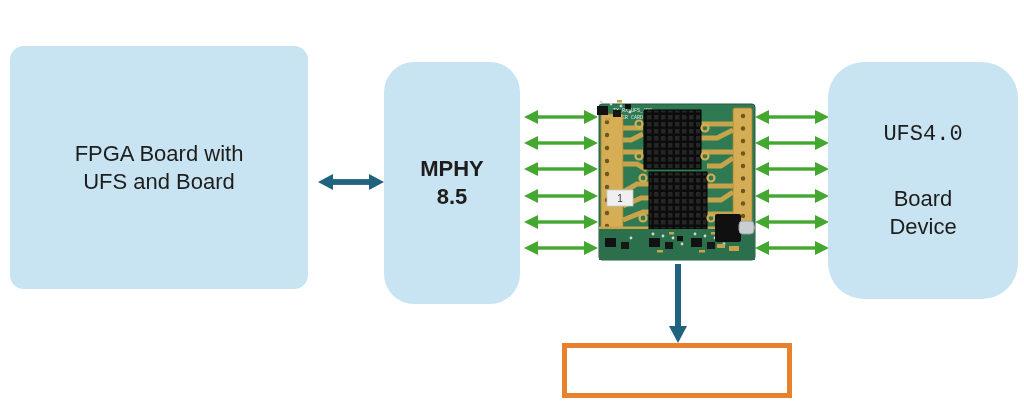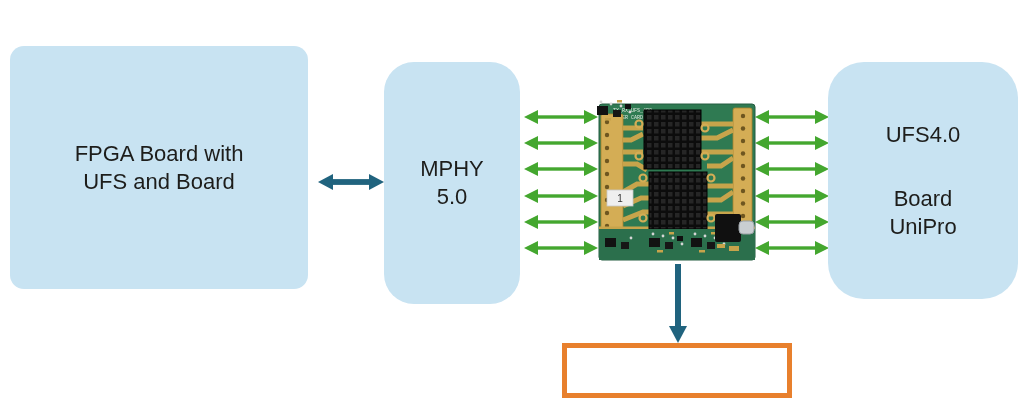--- a/index.html
+++ b/index.html
@@ -15,23 +15,23 @@
   .canvas{
     position:relative;width:1024px;height:404px;background:#ffffff;
     font-family:"Liberation Sans",sans-serif;color:var(--text);overflow:hidden;
   }
   .bluebox{
     position:absolute;background:var(--box-fill);
     display:flex;align-items:center;justify-content:center;
     text-align:center;font-size:22px;line-height:28px;color:var(--text);
   }
   #box-fpga{left:10px;top:46px;width:298px;height:243px;border-radius:14px;}
-  #box-mphy{left:384px;top:62px;width:136px;height:242px;border-radius:30px;}
+  #box-mphy{left:384px;top:62px;width:136px;height:242px;border-radius:30px;font-weight:bold;}
   #box-device{left:828px;top:62px;width:190px;height:237px;border-radius:36px;}
-  .gap-below{margin-bottom:36px;}
+  .gap-below{margin-bottom:36px;font-family:Liberation Mono, monospace;}
   #arrow-fpga-mphy{position:absolute;left:318px;top:171px;}
   .lanes{
     position:absolute;top:109px;height:147px;
     display:flex;flex-direction:column;justify-content:space-between;
   }
   #lanes-left{left:524px;}
   #lanes-right{left:755px;}
   .lane-arrow{display:block;height:16px;}
   .ga{fill:var(--green-arrow);}
   .ta{fill:var(--teal-arrow);}
@@ -59,21 +59,21 @@
 
   <svg id="arrow-fpga-mphy" width="66" height="22" viewBox="0 0 66 22" xmlns="http://www.w3.org/2000/svg">
     <polygon class="ta" points="0,11 15,3 15,19"></polygon>
     <rect class="ta" x="13" y="8.1" width="40" height="5.8"></rect>
     <polygon class="ta" points="66,11 51,3 51,19"></polygon>
   </svg>
 
   <div class="bluebox" id="box-mphy">
     <div>
       <div>MPHY</div>
-      <div>5.0</div>
+      <div>8.5</div>
     </div>
   </div>
 
   <div class="lanes" id="lanes-left">
   <svg class="lane-arrow" width="74" height="16" viewBox="0 0 74 16" xmlns="http://www.w3.org/2000/svg">
     <polygon class="ga" points="0,8 14,1 14,15"></polygon>
     <rect class="ga" x="12" y="6.3" width="50" height="3.4"></rect>
     <polygon class="ga" points="74,8 60,1 60,15"></polygon>
   </svg>
 
@@ -257,17 +257,17 @@
     <rect class="ta" x="7" y="0" width="6" height="64"></rect>
     <polygon class="ta" points="1,62 19,62 10,79"></polygon>
   </svg>
 
   <div id="result-box"></div>
 
   <div class="bluebox" id="box-device">
     <div>
       <div class="gap-below">UFS4.0</div>
       <div>Board</div>
-      <div>UniPro</div>
+      <div>Device</div>
     </div>
   </div>
 
 </div>
 
 </body></html>

